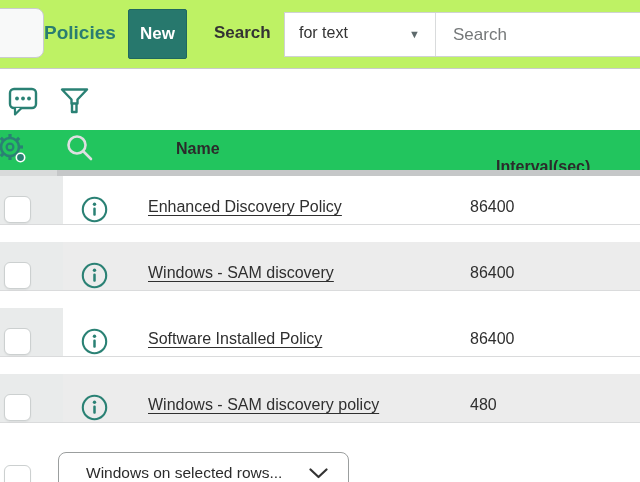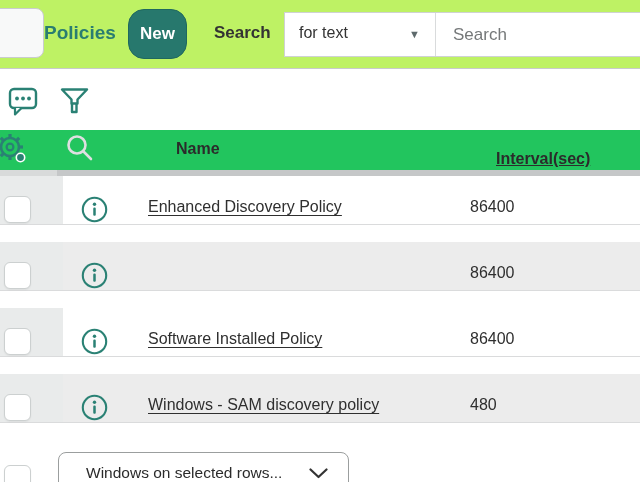--- a/index.html
+++ b/index.html
@@ -9,21 +9,21 @@
     background:#fff;color:#2d2d2d;
   }
   .abs{position:absolute;}
 
   
   .topbar{top:0;left:0;width:640px;height:68px;background:#bef264;border-bottom:1px solid #c8cbcc;}
   .menu-btn{left:-14px;top:8px;width:56px;height:48px;background:#f8f9f9;border:1px solid #c9cccd;border-radius:8px;cursor:pointer;}
   .menu-btn .bars{position:absolute;left:22px;top:15px;width:26px;}
   .bar{height:4px;background:#383838;border-radius:2px;margin-bottom:3.5px;}
   .app-title{left:44px;top:22px;font-size:19px;font-weight:600;color:#2a7d71;}
-  .new-btn{left:128px;top:9px;width:57px;height:48px;background:#27786d;border:1px solid #1f685e;border-radius:16px;
+  .new-btn{left:128px;top:9px;width:57px;height:48px;background:#27786d;border:1px solid #1f685e;border-radius:2px;
     color:#fff;font-size:17px;font-weight:700;display:flex;align-items:center;justify-content:center;cursor:pointer;}
   .search-label{left:214px;top:23px;font-size:17px;font-weight:600;color:#333;}
   .search-combo{left:284px;top:12px;width:356px;height:43px;background:#fff;border:1px solid #cfd2d3;border-right:none;}
   .type-select{position:absolute;left:0;top:0;width:150px;height:100%;cursor:pointer;}
   .type-select .val{position:absolute;left:14px;top:11px;font-size:16px;color:#333;text-align:center;}
   .type-select .arrow{position:absolute;left:124px;top:15px;font-size:11px;color:#5e6a6c;}
   .combo-divider{position:absolute;left:150px;top:0;width:1px;height:100%;background:#d9dbdc;}
   .search-input{position:absolute;left:151px;top:0;width:203px;height:100%;border:none;outline:none;
     padding:0 0 0 17px;font-family:inherit;font-size:17px;color:#333;background:transparent;}
   .search-input::placeholder{color:#757879;opacity:1;}
@@ -33,21 +33,21 @@
   .bubble-icon{left:8px;top:18px;}
   .funnel-icon{left:59px;top:17px;}
   .breadcrumb{left:110px;top:91px;font-size:15.5px;font-weight:600;color:#227c71;white-space:nowrap;cursor:pointer;}
 
   
   .list-toolbar{top:130px;left:0;width:640px;height:40px;background:#22c55e;}
   .gear-icon{left:-4px;top:1px;cursor:pointer;}
   .col-search-icon{left:64px;top:3px;cursor:pointer;}
   .col-header{display:flex;align-items:center;gap:9px;cursor:pointer;}
   .col-name{left:150px;top:10px;}
-  .col-interval{left:470px;top:20px;text-decoration:underline;}
+  .col-interval{left:470px;top:28px;text-decoration:underline;}
   .col-label{font-size:16px;font-weight:700;color:#2b2b2b;}
   .mini-bars{width:17px;}
   .mini-bars .bar{height:3px;background:#2b2b2b;margin-bottom:2.5px;border-radius:0;}
 
   
   .hscroll{top:170px;left:0;width:640px;height:6px;background:#d8dada;}
   .hscroll .thumb{position:absolute;left:57px;top:0;width:583px;height:6px;background:#c5c7c8;cursor:pointer;}
 
   
   .row{left:0;width:640px;height:49px;border-bottom:1px solid #dadbdc;box-sizing:border-box;text-align:right;}
@@ -163,20 +163,21 @@
 
   <div class="abs row alt" style="top:242px">
     <div class="gutter"></div>
     <div class="content"></div>
     <div class="checkbox"></div>
     <svg class="info-btn" width="27" height="27" viewBox="0 0 27 27">
       <circle cx="13.5" cy="13.5" r="11.7" fill="none" stroke="#2a8174" stroke-width="2.1"></circle>
       <circle cx="13.5" cy="8.3" r="1.7" fill="#2a8174"></circle>
       <rect x="12.25" y="11.6" width="2.5" height="8.2" rx="1.1" fill="#2a8174"></rect>
     </svg>
+    <span class="row-link">Windows - SAM discovery</span>
     <span class="row-interval">86400</span>
   </div>
 
   <div class="abs row" style="top:308px">
     <div class="gutter"></div>
     <div class="content"></div>
     <div class="checkbox"></div>
     <svg class="info-btn" width="27" height="27" viewBox="0 0 27 27">
       <circle cx="13.5" cy="13.5" r="11.7" fill="none" stroke="#2a8174" stroke-width="2.1"></circle>
       <circle cx="13.5" cy="8.3" r="1.7" fill="#2a8174"></circle>

